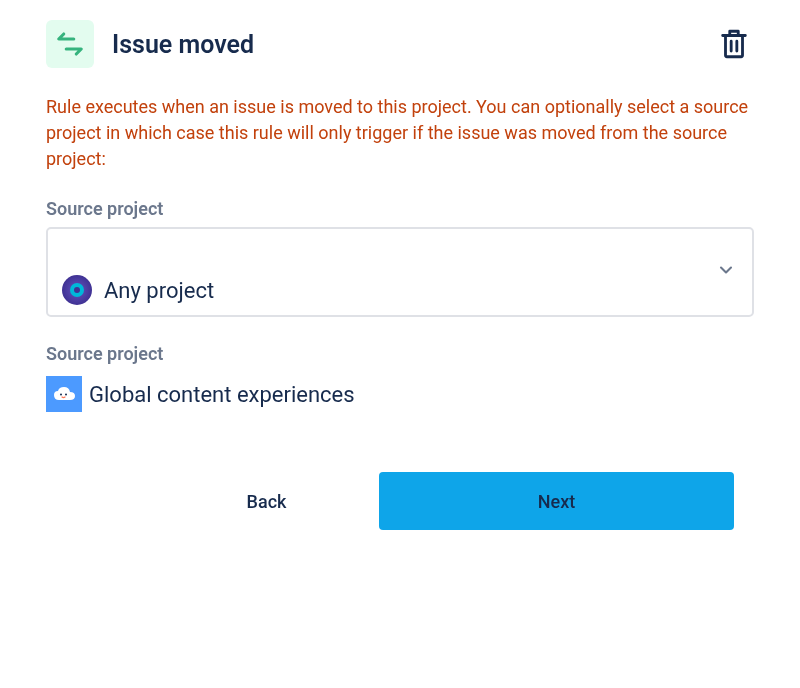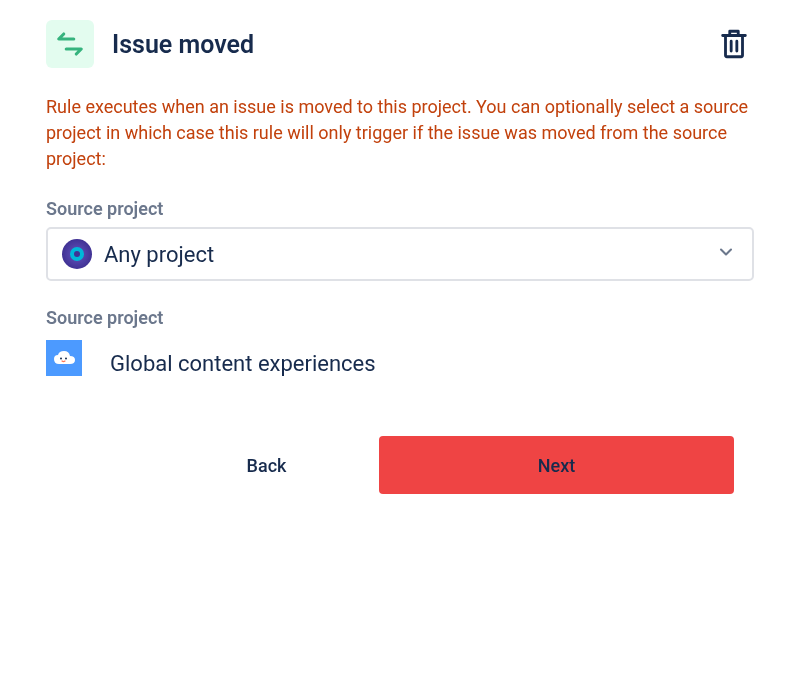--- a/index.html
+++ b/index.html
@@ -68,20 +68,21 @@
       border-radius: 5px;
       padding: 10px 16px 10px 14px;
       background: #fff;
       cursor: pointer;
       margin-bottom: 26px;
     }
     .select-left {
       display: flex;
       align-items: center;
       gap: 12px;
+      margin-top: 36px;
     }
     .select-value {
       font-size: 22px;
       color: #172B4D;
     }
     .chevron {
       color: #6B778C;
     }
     .avatar-circle {
       width: 30px;
@@ -103,22 +104,22 @@
       justify-content: center;
     }
     .avatar-pupil {
       width: 6px;
       height: 6px;
       border-radius: 50%;
       background: #403294;
     }
     .target-row {
       display: flex;
-      align-items: flex-end;
-      gap: 28px;
+      align-items: center;
+      gap: 7px;
       margin-top: 12px;
       margin-bottom: 60px;
     }
     .target-icon-box {
       width: 36px;
       height: 36px;
       background: #4C9AFF;
       display: flex;
       align-items: center;
       justify-content: center;
@@ -138,21 +139,21 @@
       align-items: center;
       justify-content: center;
       height: 58px;
       font-size: 18px;
       font-weight: 500;
       color: #172B4D;
       cursor: pointer;
       border-radius: 4px;
     }
     .btn-back { width: 225px; background: transparent; }
-    .btn-next { width: 355px; background: #ef4444; }
+    .btn-next { width: 355px; background: #0ea5e9; }
   </style>
 </head>
 <body>
 
 <div class="header-row">
   <div class="header-left">
     <div class="trigger-icon-box">
       <svg width="30" height="30" viewBox="0 0 24 24" fill="none">
         <path d="M7 4 L3 8 L15 8" stroke="#36B37E" stroke-width="2.5" stroke-linecap="round" stroke-linejoin="round" fill="none"></path>
         <path d="M17 20 L21 16 L9 16" stroke="#36B37E" stroke-width="2.5" stroke-linecap="round" stroke-linejoin="round" fill="none"></path>

